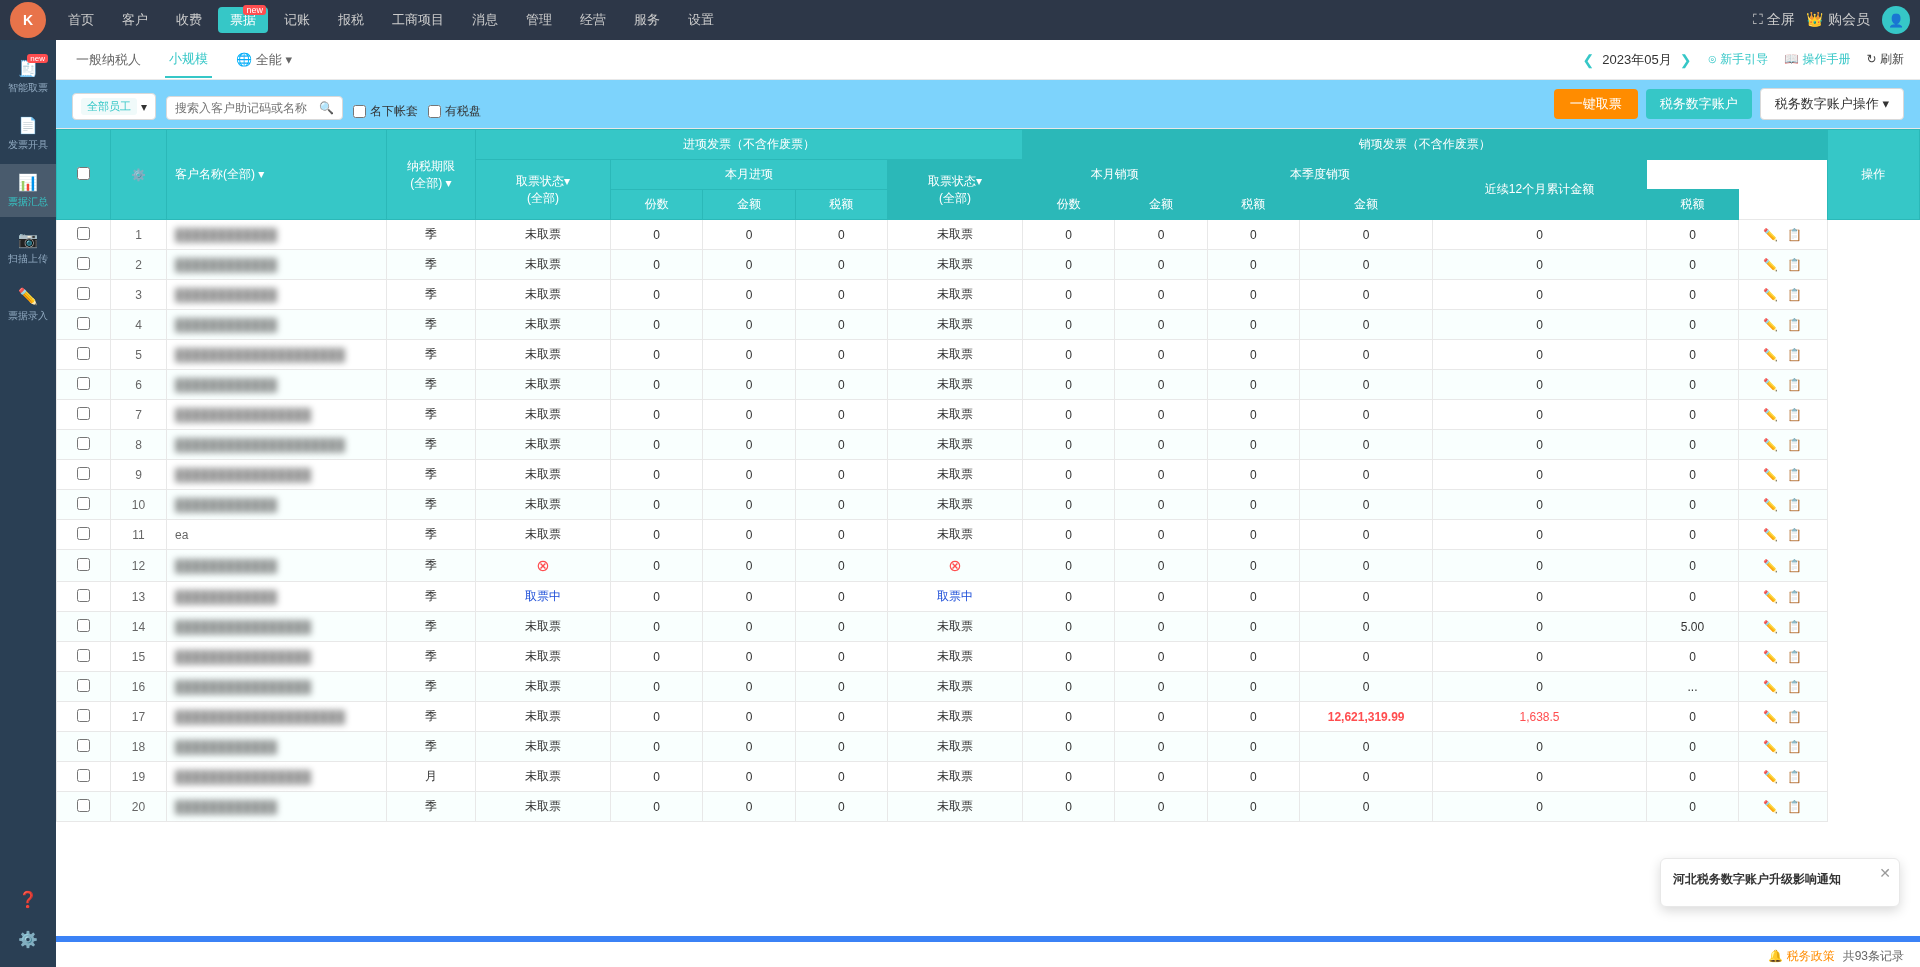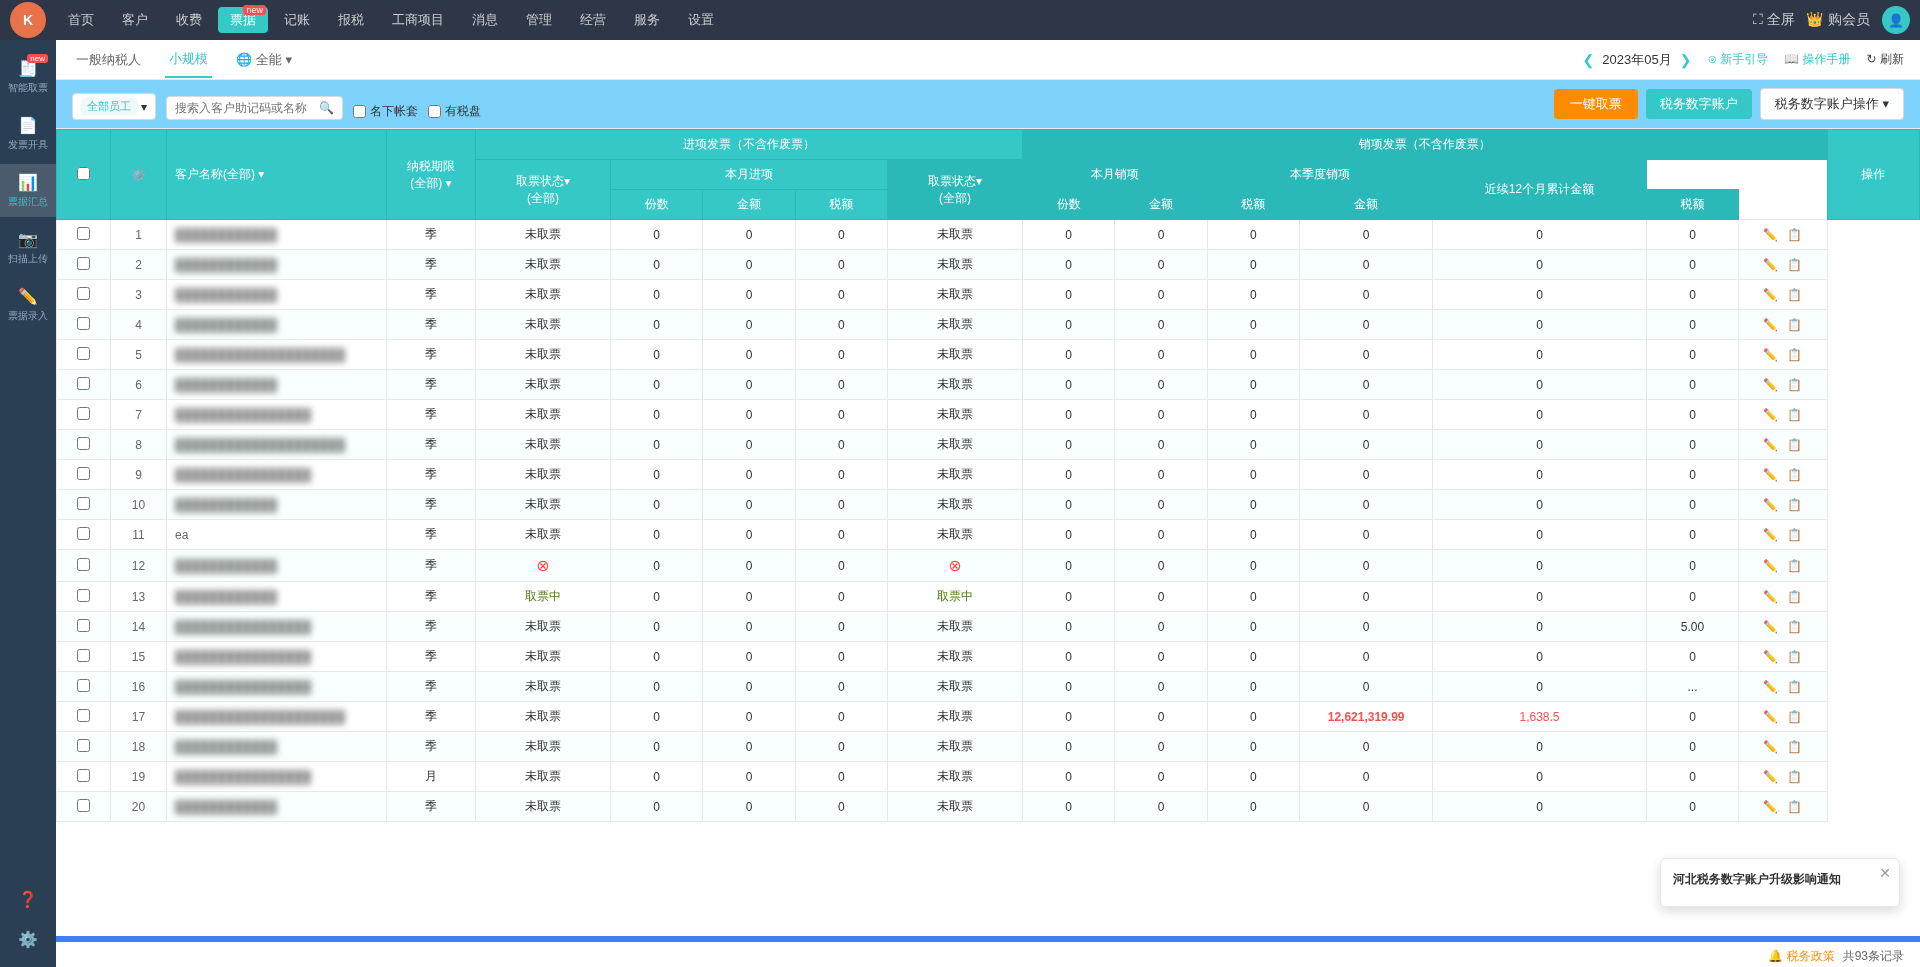--- a/index.html
+++ b/index.html
@@ -244,21 +244,21 @@
       color: transparent;
       text-shadow: 0 0 6px rgba(0,0,0,0.4);
       user-select: none;
       font-size: 12px;
     }
     .status-normal { color: #333; }
     .status-error {
       color: #ff4d4f;
       font-size: 16px;
     }
-    .status-inprogress { color: #4d7c0f; text-align: center; }
+    .status-inprogress { color: #1d4ed8; text-align: center; }
     .action-icon {
       cursor: pointer; color: #36c7c7; margin: 0 3px;
     }
     .row-number { color: #666; }
 
     
     .table-footer {
       background: #fff;
       padding: 6px 16px;
       border-top: 6px solid #3b82f6;

